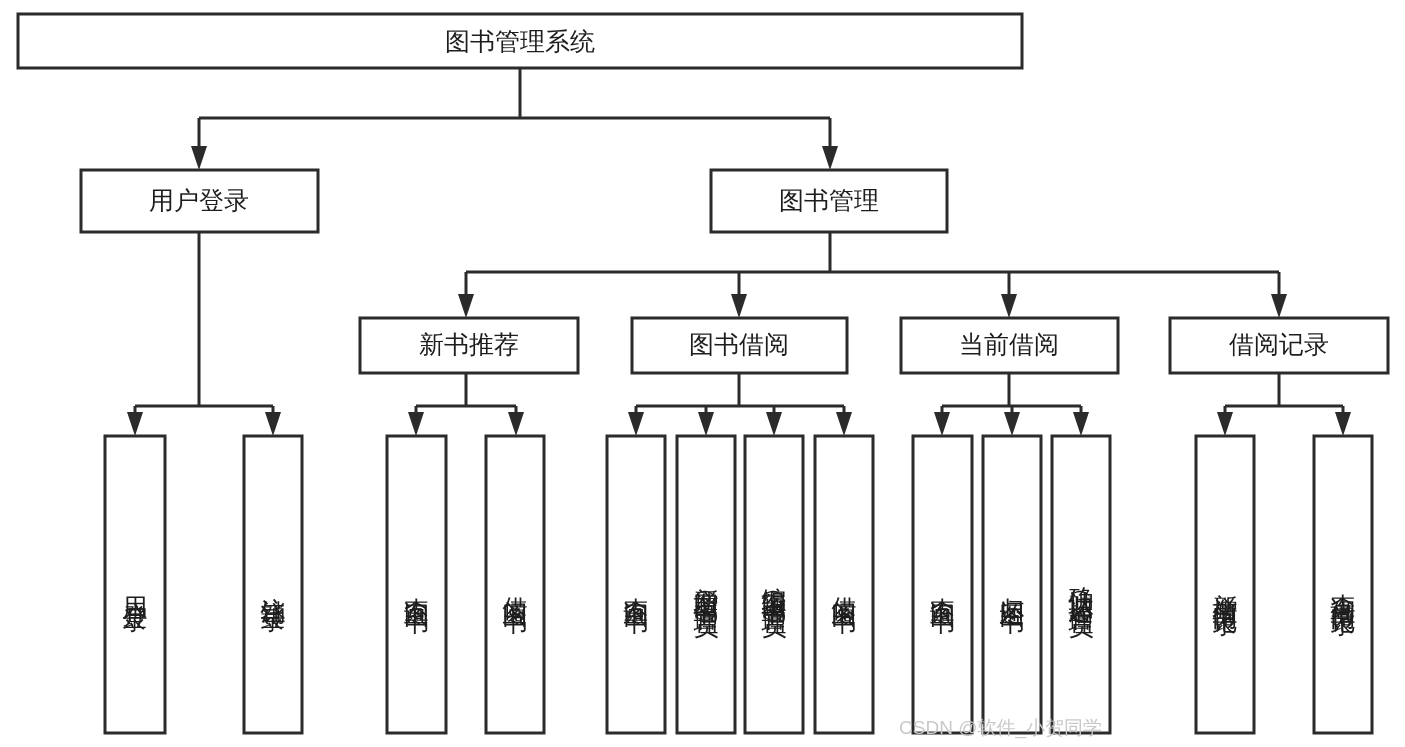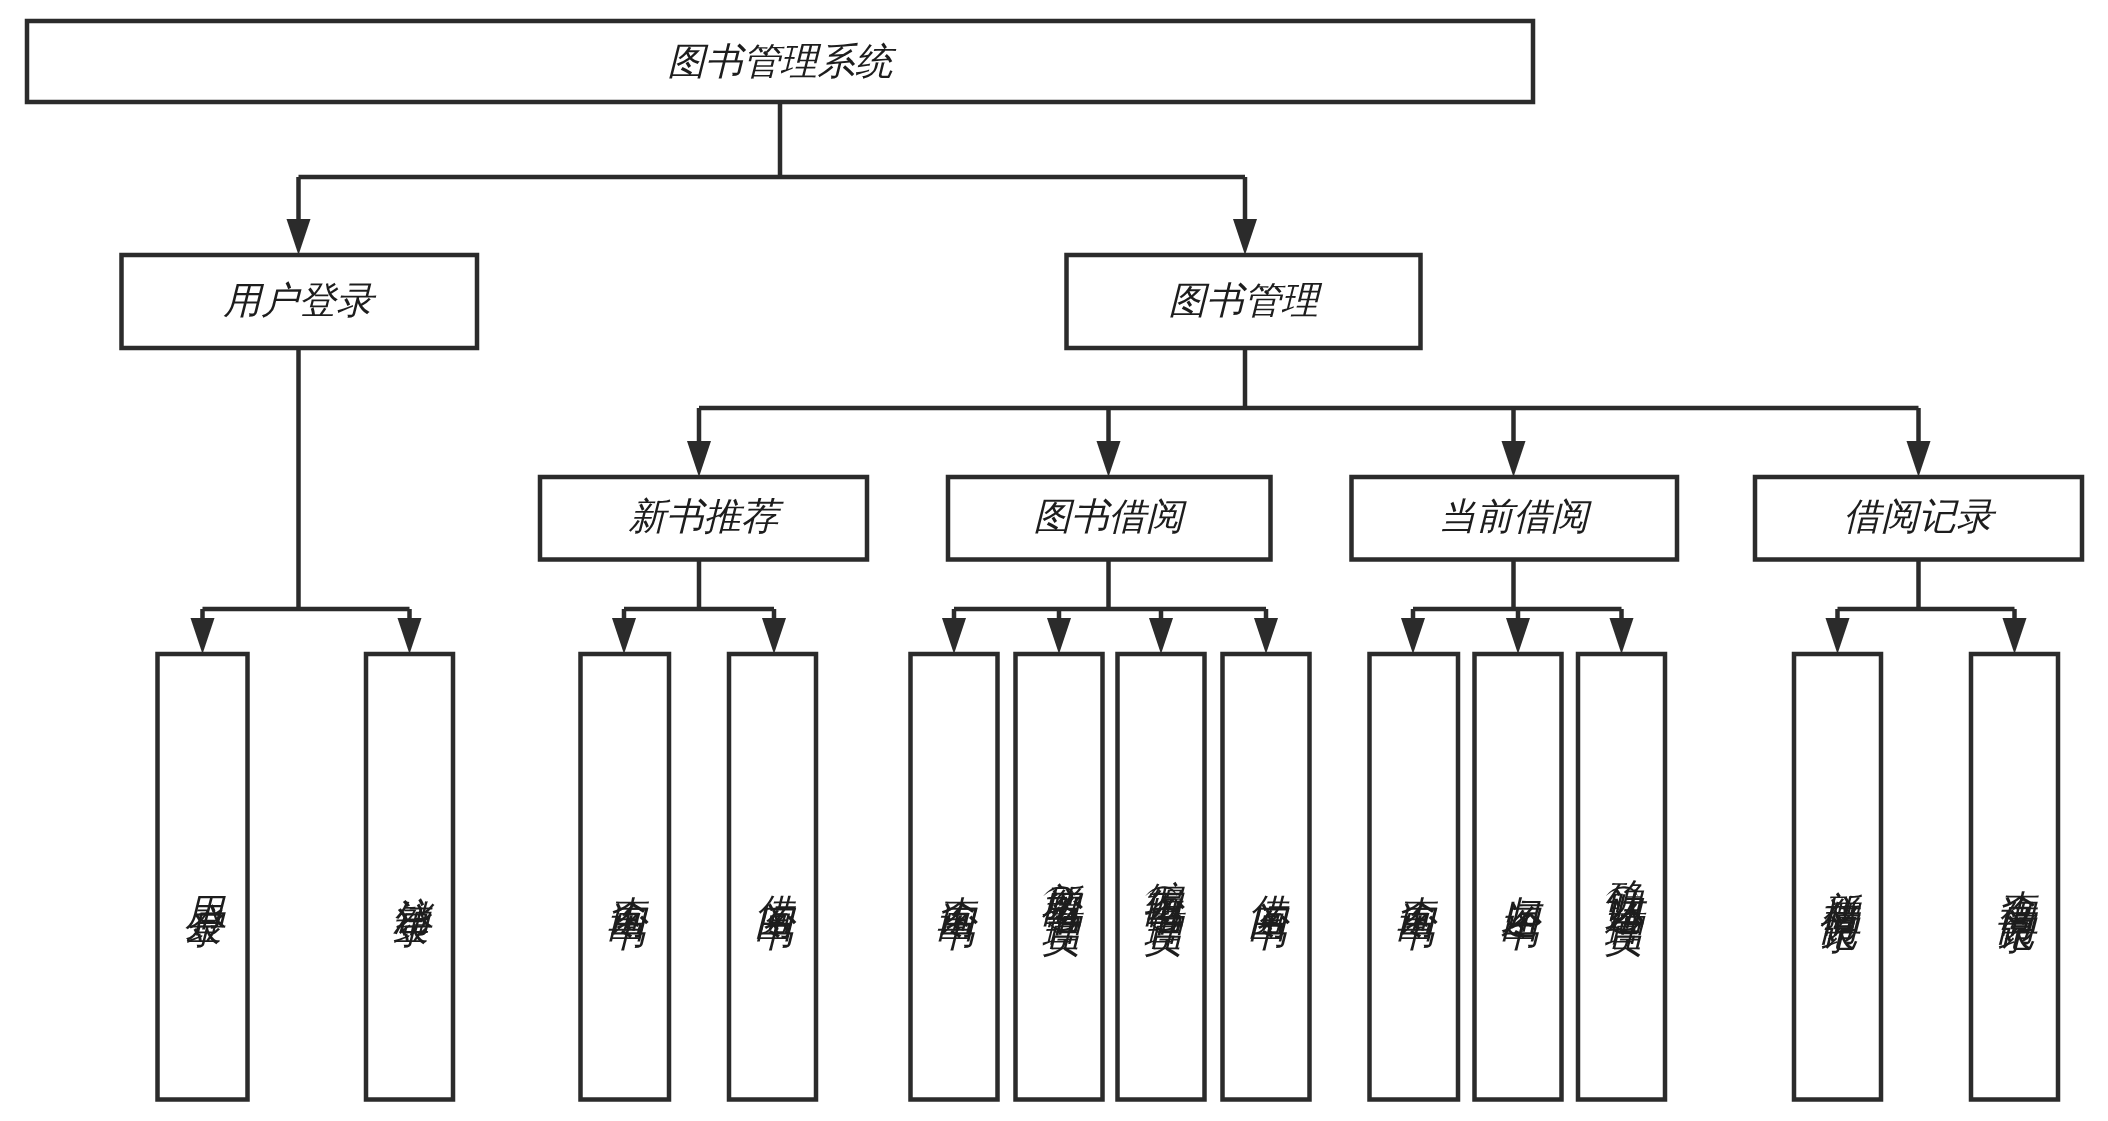--- a/index.html
+++ b/index.html
@@ -11,21 +11,20 @@
     width: 1405px;
     height: 747px;
     font-family: "Liberation Sans", "DejaVu Sans", sans-serif;
     overflow: hidden;
     position: relative;
   }
   #diagram-root {
     position: relative;
     width: 1110px;
     height: 747px;
-    font-style: italic;
   }
   svg.diagram {
     position: absolute;
     top: 0;
     left: 0;
     width: 1405px;
     height: 747px;
   }
   .node-box {
     fill: #ffffff;
@@ -215,20 +214,21 @@
     <div class="vlabel" style="left:677px;top:436px;width:58px;height:297px;">新增图书（管理员）</div>
     <div class="vlabel" style="left:745px;top:436px;width:58px;height:297px;">编辑图书（管理员）</div>
     <div class="vlabel" style="left:815px;top:436px;width:58px;height:297px;">借阅图书</div>
     <div class="vlabel" style="left:913px;top:436px;width:59px;height:297px;">查询图书</div>
     <div class="vlabel" style="left:983px;top:436px;width:58px;height:297px;">归还图书</div>
     <div class="vlabel" style="left:1052px;top:436px;width:58px;height:297px;">确认归还（管理员）</div>
     <div class="vlabel" style="left:1196px;top:436px;width:58px;height:297px;">新增借阅记录</div>
     <div class="vlabel" style="left:1314px;top:436px;width:58px;height:297px;">查询借阅记录</div>
   </div>
 
+  <div class="watermark">CSDN @软件_小贺同学</div>
 </div>
 
 <style>
   .vlabel {
     position: absolute;
     display: flex;
     align-items: center;
     justify-content: center;
     writing-mode: vertical-rl;
     text-orientation: upright;

